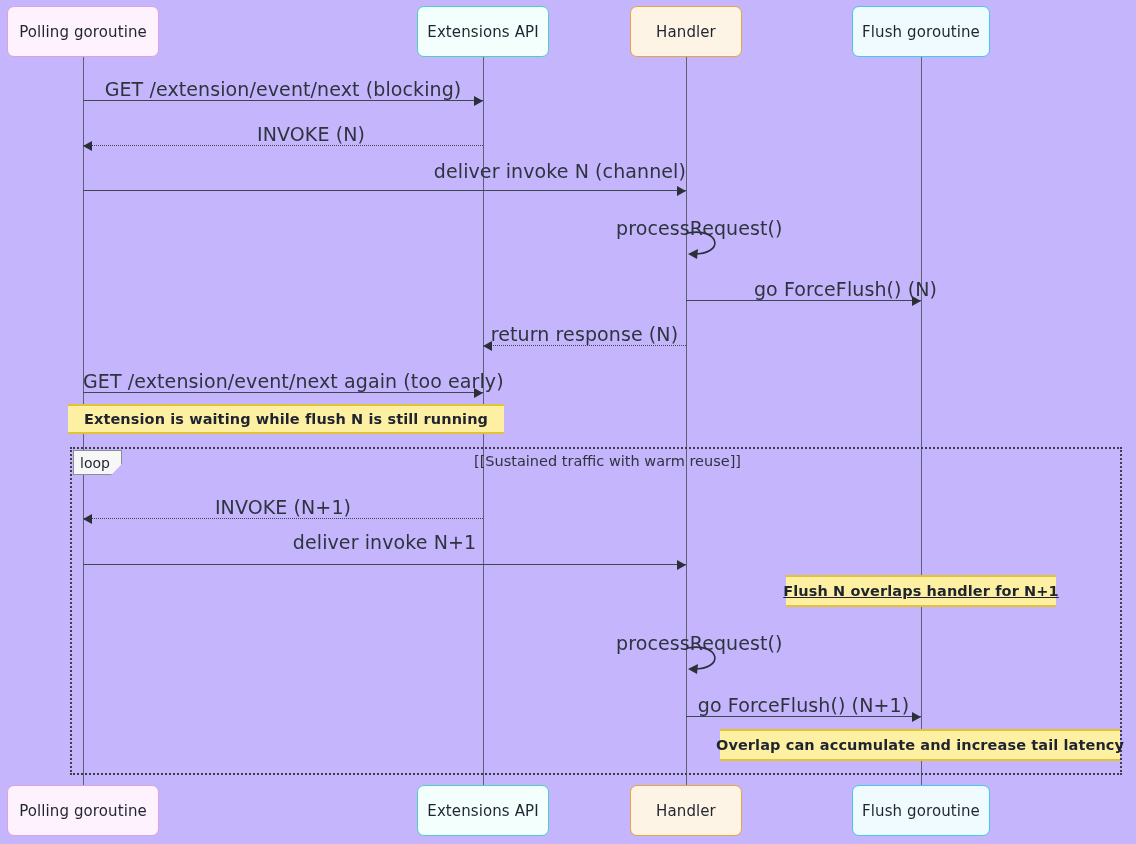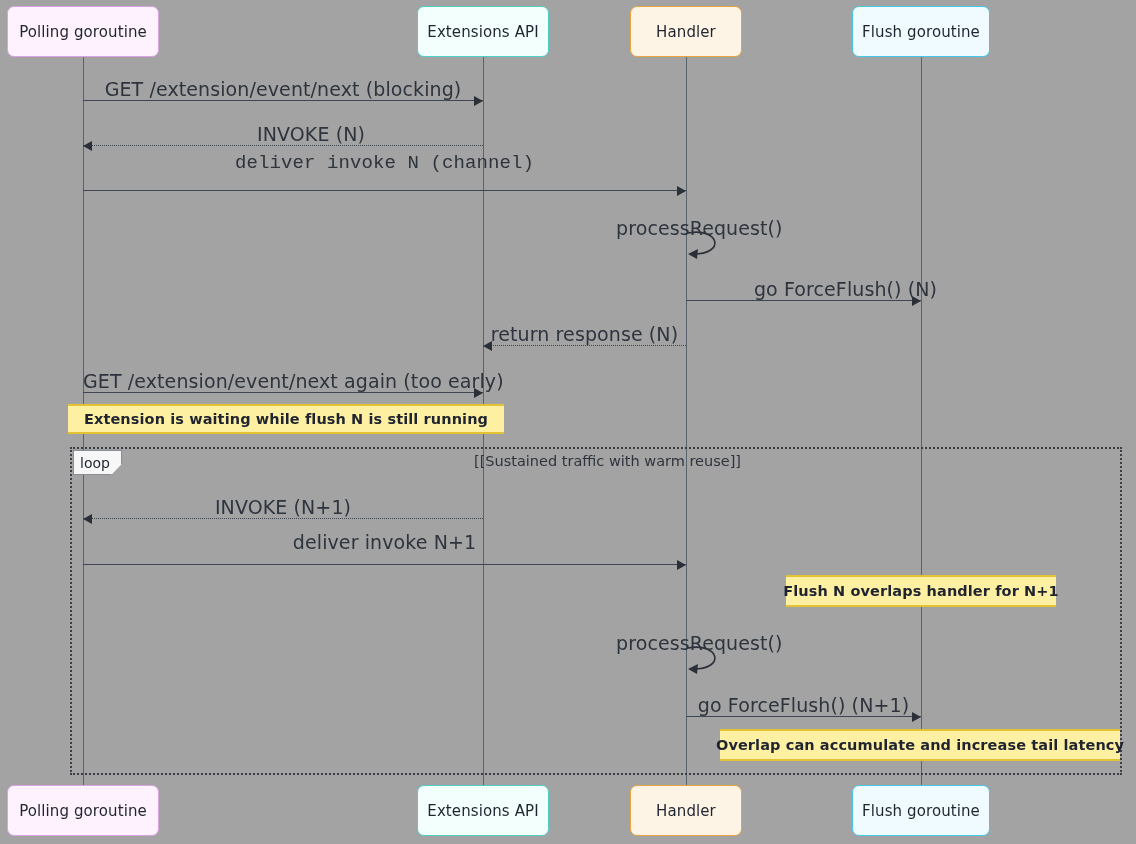--- a/index.html
+++ b/index.html
@@ -7,21 +7,21 @@
     padding: 0;
     background: #ffffff;
   }
   body {
     font-family: "DejaVu Sans", sans-serif;
   }
   #diagram {
     position: relative;
     width: 1136px;
     height: 844px;
-    background: #a3a3a3;
+    background: #c4b5fd;
     overflow: hidden;
   }
 
   
   .participant {
     position: absolute;
     box-sizing: border-box;
     border: 1.6px solid #999;
     border-radius: 7px;
     display: flex;
@@ -173,21 +173,21 @@
     </div>
     <div class="frag-title" style="left: 474px; top: 453px;">[[Sustained traffic with warm reuse]]</div>
     <div class="msg-line" style="left: 83px; top: 100px; width: 400px;"></div>
     <div class="arrowhead right" style="top: 95.5px; left: 474px;"></div>
     <div class="msg-label" style="top: 78px; left: 83px; width: 400px; text-align: center;">GET /extension/event/next (blocking)</div>
     <div class="msg-line dotted" style="left: 83px; top: 145px; width: 400px;"></div>
     <div class="arrowhead left" style="top: 140.5px; left: 83px;"></div>
     <div class="msg-label" style="top: 123px; left: 83px; width: 400px; text-align: center; margin-left: 28px;">INVOKE (N)</div>
     <div class="msg-line" style="left: 83px; top: 190px; width: 603px;"></div>
     <div class="arrowhead right" style="top: 185.5px; left: 677px;"></div>
-    <div class="msg-label" style="top: 152px; left: 83px; width: 603px; text-align: center; font-family: Liberation Mono, monospace;">deliver invoke N (channel)</div>
+    <div class="msg-label" style="top: 160px; left: 83px; width: 603px; text-align: right;">deliver invoke N (channel)</div>
     <div class="msg-label" style="left: 616px; top: 217px;">processRequest()</div>
     <svg class="selfcall" width="50" height="34" style="left: 686px; top: 229px;">
       <path d="M 2 4 C 34 -2 40 26 6 25" fill="none" stroke="#2b3038" stroke-width="1.6"></path>
       <polygon points="2,25 12,20 11,30" fill="#2b3038"></polygon>
     </svg>
     <div class="msg-line" style="left: 686px; top: 300px; width: 235px;"></div>
     <div class="arrowhead right" style="top: 295.5px; left: 912px;"></div>
     <div class="msg-label" style="top: 278px; left: 686px; width: 235px; text-align: center; margin-left: 42px;">go ForceFlush() (N)</div>
     <div class="msg-line dotted" style="left: 483px; top: 345px; width: 203px;"></div>
     <div class="arrowhead left" style="top: 340.5px; left: 483px;"></div>
@@ -205,19 +205,19 @@
     <svg class="selfcall" width="50" height="34" style="left: 686px; top: 644px;">
       <path d="M 2 4 C 34 -2 40 26 6 25" fill="none" stroke="#2b3038" stroke-width="1.6"></path>
       <polygon points="2,25 12,20 11,30" fill="#2b3038"></polygon>
     </svg>
     <div class="msg-line" style="left: 686px; top: 716px; width: 235px;"></div>
     <div class="arrowhead right" style="top: 711.5px; left: 912px;"></div>
     <div class="msg-label" style="top: 694px; left: 686px; width: 235px; text-align: center;">go ForceFlush() (N+1)</div>
     <div class="note" style="left: 68px; top: 404px; width: 436px; height: 30px;">
       <span>Extension is waiting while flush N is still running</span>
     </div>
-    <div class="note" style="left: 786px; top: 575px; width: 270px; height: 32px;">
+    <div class="note" style="left: 786px; top: 575px; width: 270px; height: 32px; text-decoration: underline;">
       <span>Flush N overlaps handler for N+1</span>
     </div>
     <div class="note" style="left: 720px; top: 729px; width: 400px; height: 32px;">
       <span>Overlap can accumulate and increase tail latency</span>
     </div>
   </div>
 
 </body></html>

